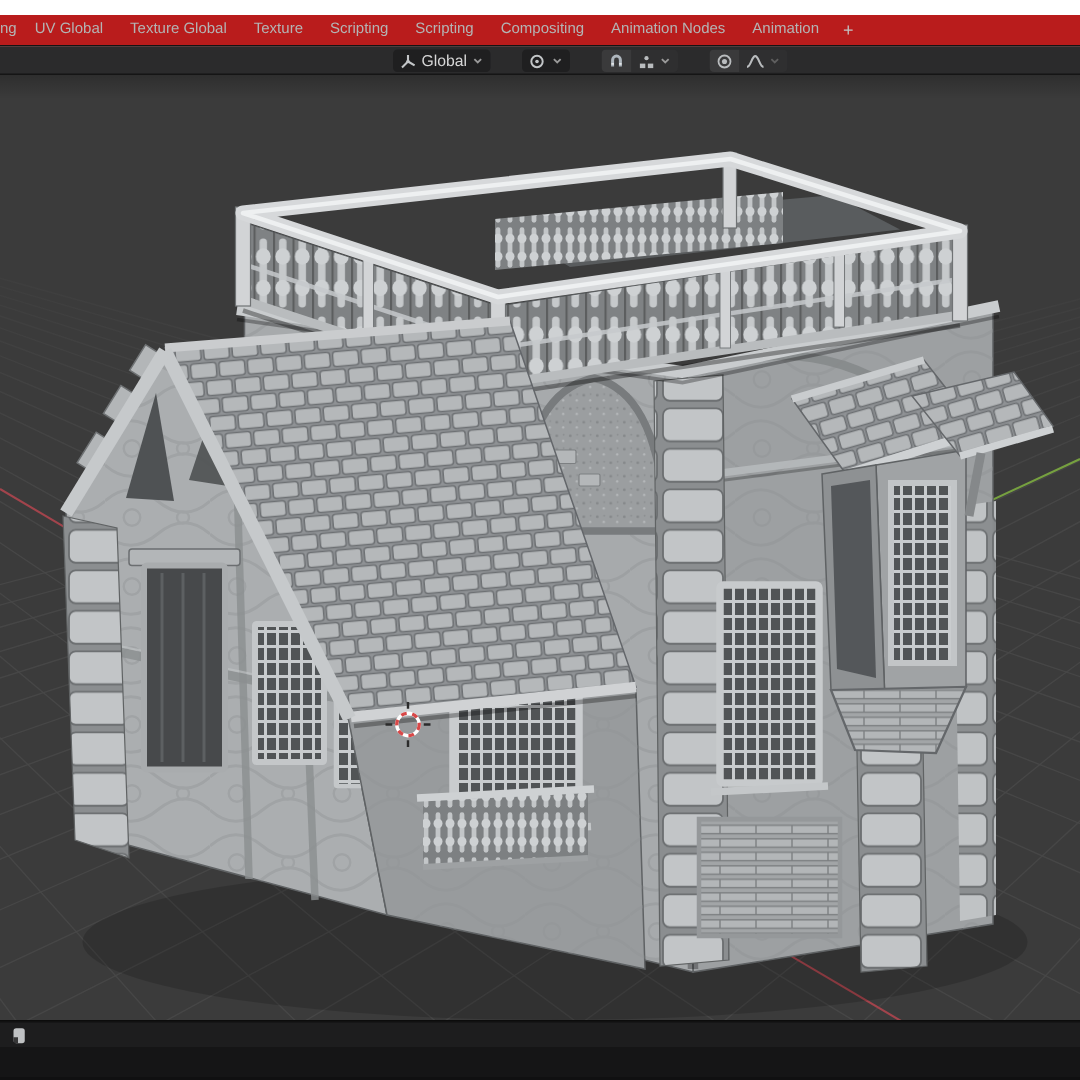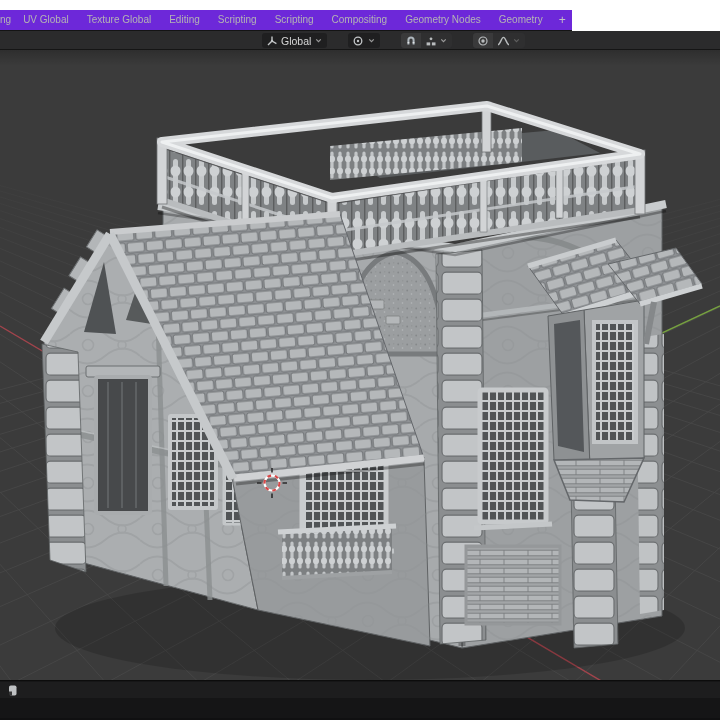--- a/index.html
+++ b/index.html
@@ -1,21 +1,21 @@
 <!DOCTYPE html>
 <html><head>
 <meta charset="utf-8">
 <style>
   html,body{margin:0;padding:0;background:#ffffff;}
   .stage{position:relative;width:720px;height:720px;overflow:hidden;background:#fff;
          font-family:"Liberation Sans","DejaVu Sans",sans-serif;-webkit-font-smoothing:antialiased;}
   
   .white-band{position:absolute;left:0;top:0;width:720px;height:10px;background:#ffffff;}
   
-  .topbar{position:absolute;left:0;top:10px;width:572px;height:21px;background:#6d28d9;
+  .topbar{position:absolute;left:0;top:10px;width:720px;height:21px;background:#b91c1c;
           display:flex;align-items:stretch;border-bottom:1px solid #141414;box-sizing:border-box;}
   .wtab{color:#b4b4b4;font-size:10px;line-height:20px;padding:0 9px;white-space:nowrap;cursor:default;}
   .wtab.partial{padding:0 3px 0 0;color:#b4b4b4;}
   .wtab.plus{color:#c2c2c2;font-size:12px;padding:0 7px;}
   
   .vheader{position:absolute;left:0;top:31px;width:720px;height:19px;background:#2b2b2c;
            border-bottom:1px solid #151515;box-sizing:border-box;}
   .hgroup{position:absolute;left:262px;top:0;height:19px;display:flex;align-items:center;gap:21px;}
   .hbtn{display:flex;align-items:center;gap:3px;background:#1f1f20;border-radius:3px;
         height:15px;padding:0 4px;color:#d6d6d6;font-size:10.5px;}
@@ -38,26 +38,26 @@
 <body>
 
 <div class="stage">
 
   <div class="white-band"></div>
 
   <div class="topbar">
     <span class="wtab partial">ng</span>
     <span class="wtab">UV Global</span>
     <span class="wtab">Texture Global</span>
-    <span class="wtab">Editing</span>
+    <span class="wtab">Texture</span>
     <span class="wtab">Scripting</span>
     <span class="wtab">Scripting</span>
     <span class="wtab">Compositing</span>
-    <span class="wtab">Geometry Nodes</span>
-    <span class="wtab">Geometry</span>
+    <span class="wtab">Animation Nodes</span>
+    <span class="wtab">Animation</span>
     <span class="wtab plus">+</span>
   </div>
 
   <div class="vheader">
     <div class="hgroup">
       <div class="hbtn">
         <svg class="icon" width="12" height="12" viewBox="0 0 12 12">
           <path d="M6,6 L6,1.6 M6,6 L2,10 M6,6 L10.4,8.6" stroke="#c3c6c8" stroke-width="1.4" fill="none"></path>
           <circle cx="6" cy="6" r="1.2" fill="#c3c6c8"></circle>
         </svg>

